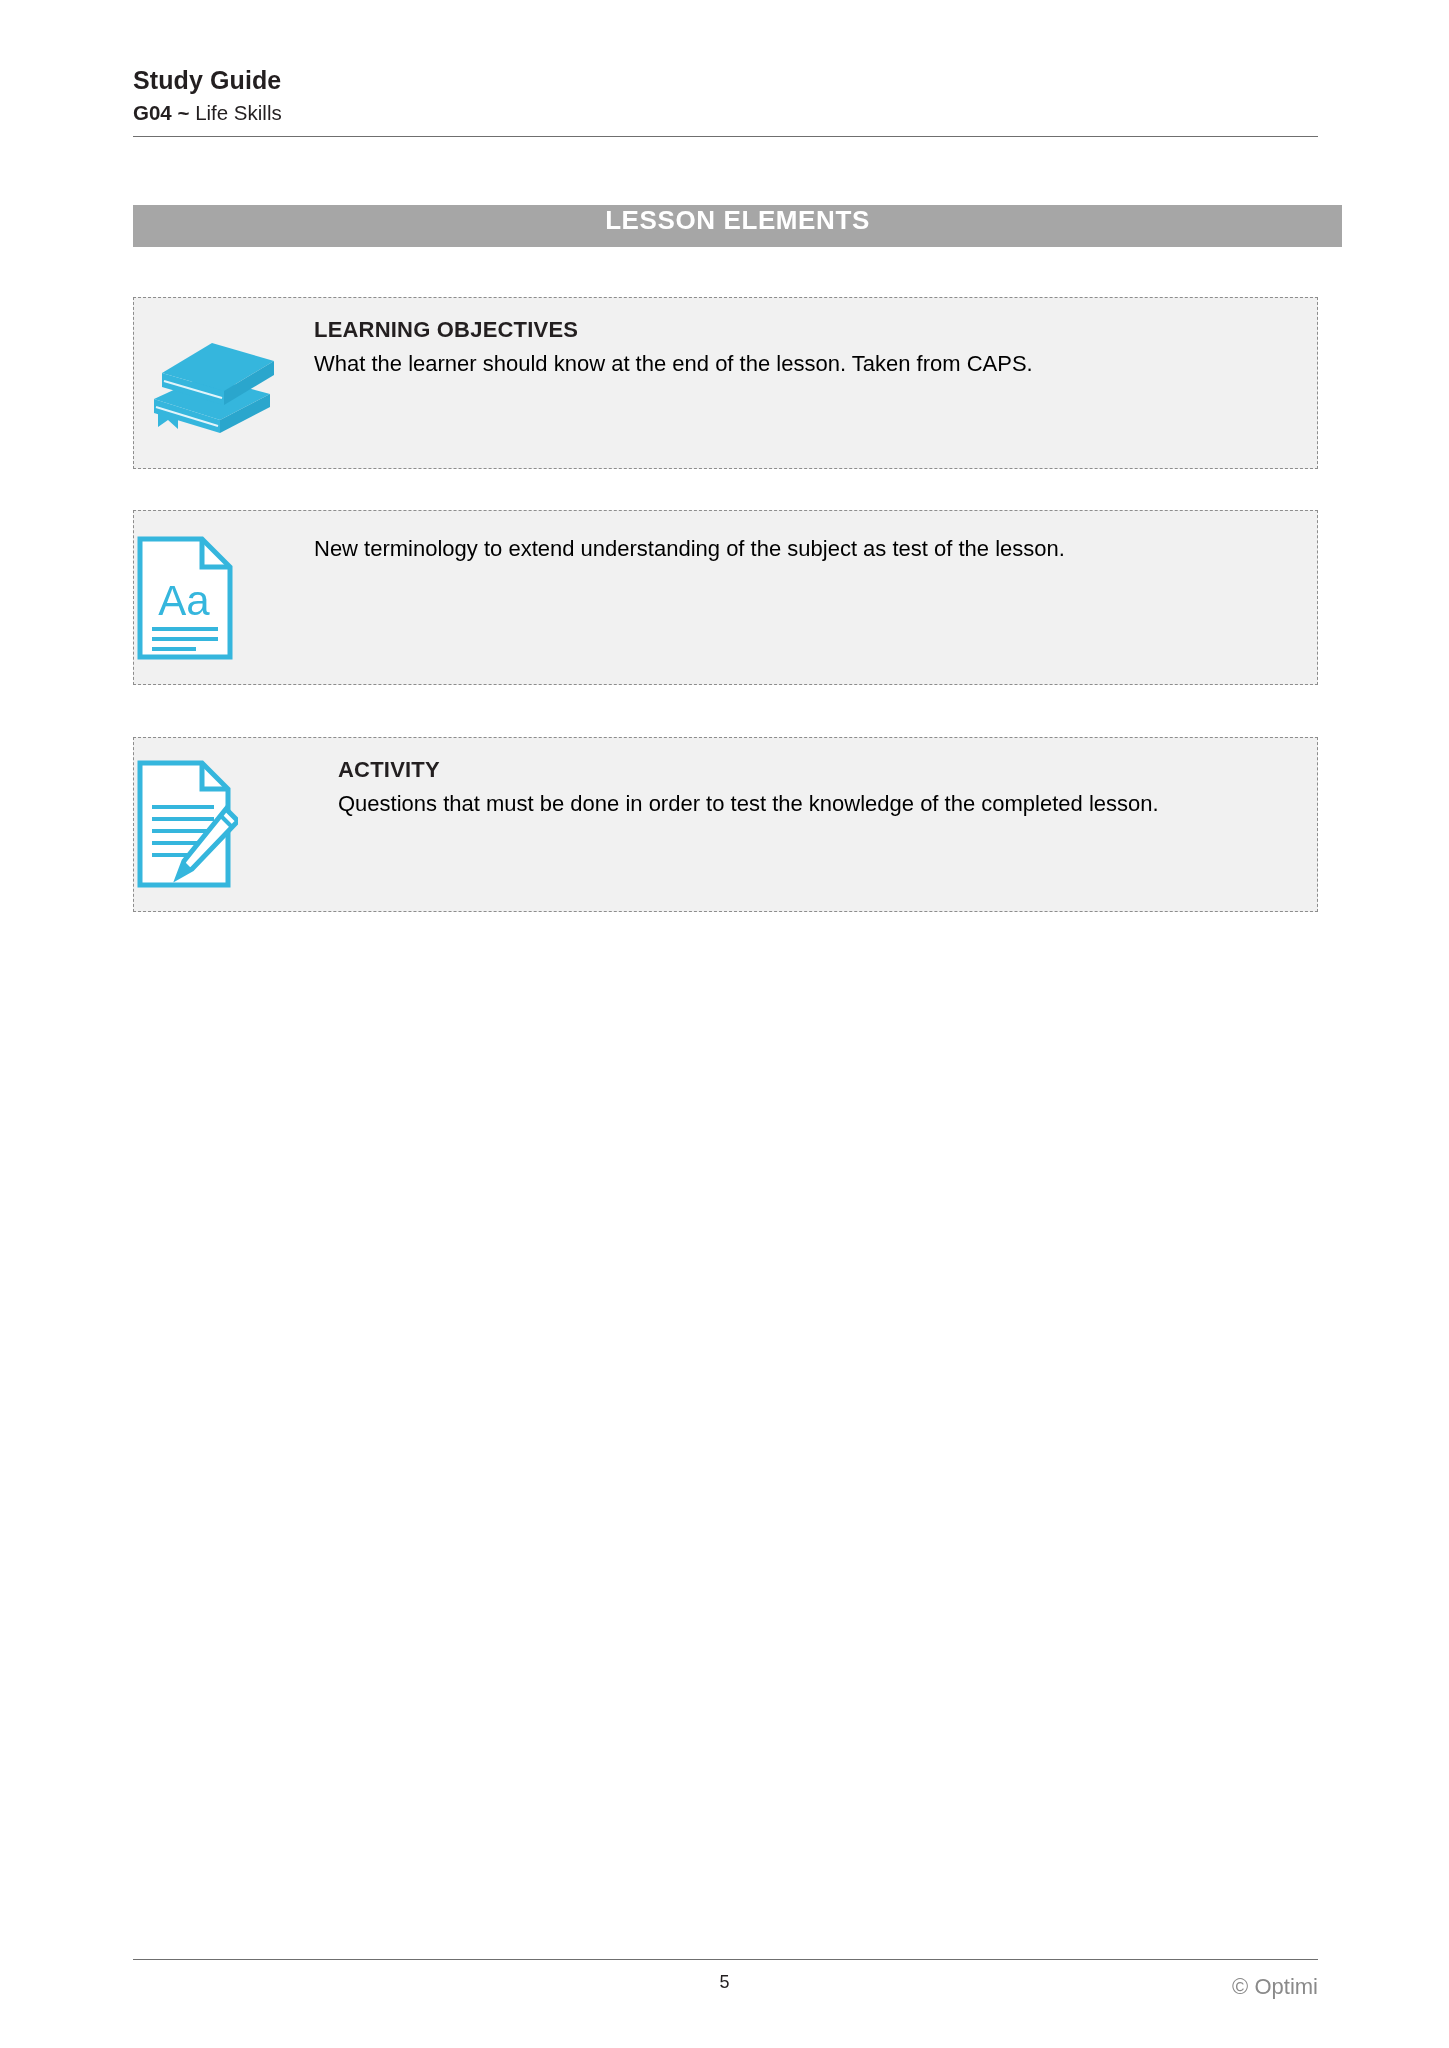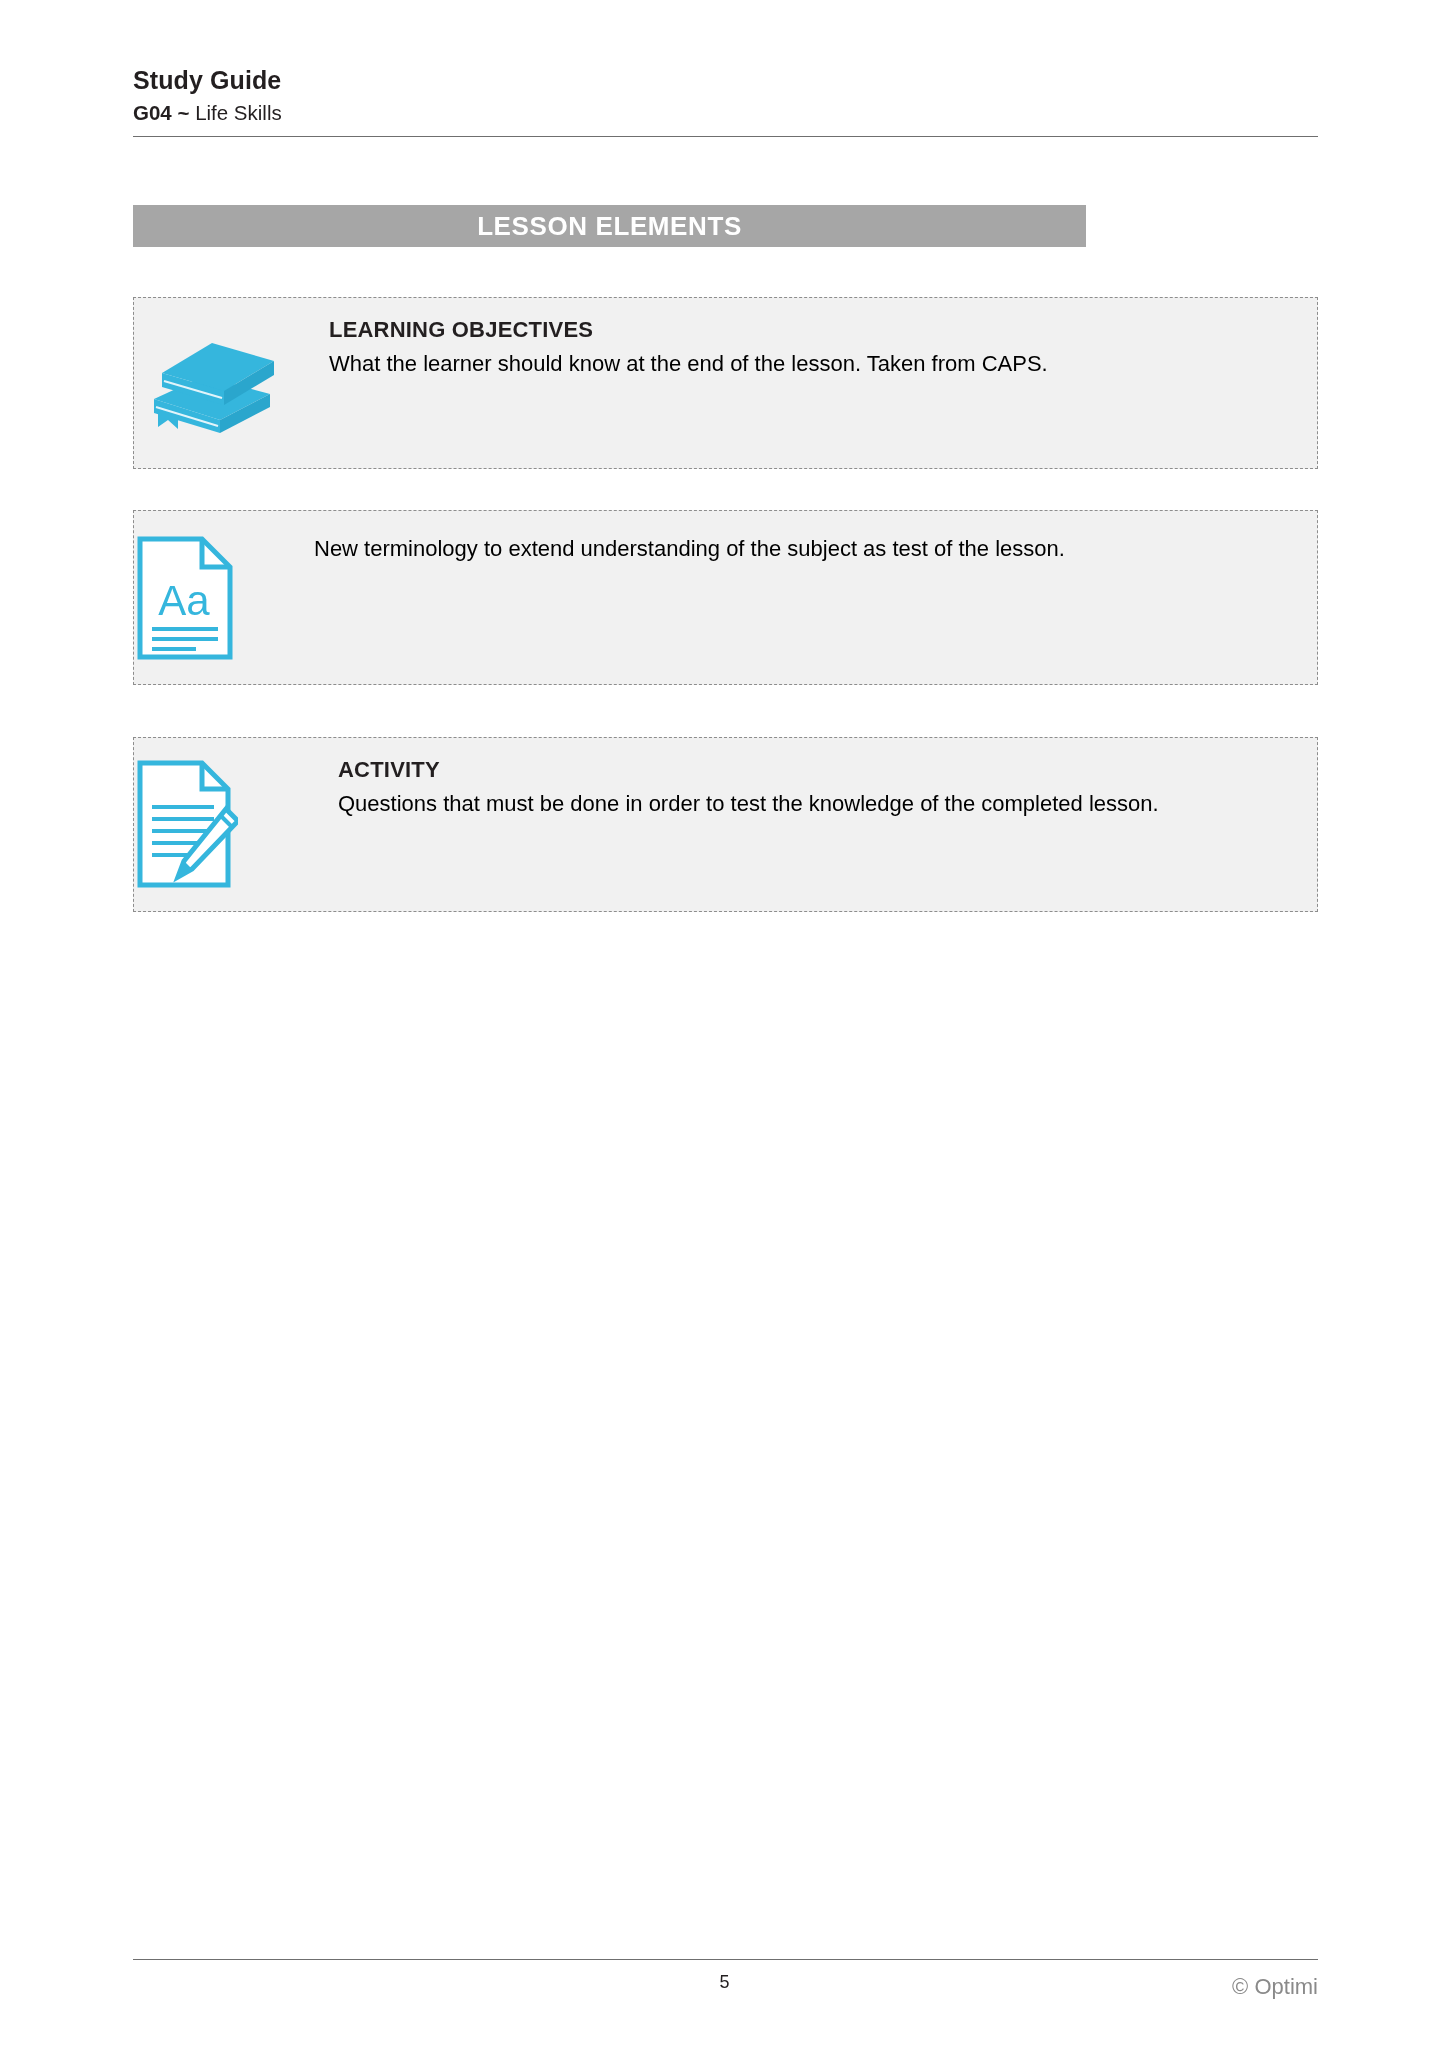--- a/index.html
+++ b/index.html
@@ -52,44 +52,44 @@
     width: 1185px;
     height: 1px;
     background: #6f6f6f;
   }
 
   
   .title-band {
     position: absolute;
     left: 133px;
     top: 205px;
-    width: 953px;
+    width: 1209px;
     height: 42px;
     background: #a6a6a6;
     color: #ffffff;
     font-size: 26px;
     font-weight: bold;
     letter-spacing: 0.6px;
     display: flex;
-    align-items: center;
+    align-items: flex-start;
     justify-content: center;
   }
 
   
   .card {
     position: absolute;
     left: 133px;
     width: 1185px;
     box-sizing: border-box;
     background: #f1f1f1;
     border: 1.4px dashed #8d8d8d;
     display: flex;
     align-items: flex-start;
   }
-  #card-0 { top: 297px;  height: 172px; gap: 15px; }
+  #card-0 { top: 297px;  height: 172px; }
   #card-1 { top: 510px;  height: 175px; }
   #card-2 { top: 737px;  height: 175px; gap: 24px; }
 
   .card-icon {
     width: 180px;
     min-width: 180px;
     height: 100%;
     display: flex;
     align-items: center;
     justify-content: flex-start;

